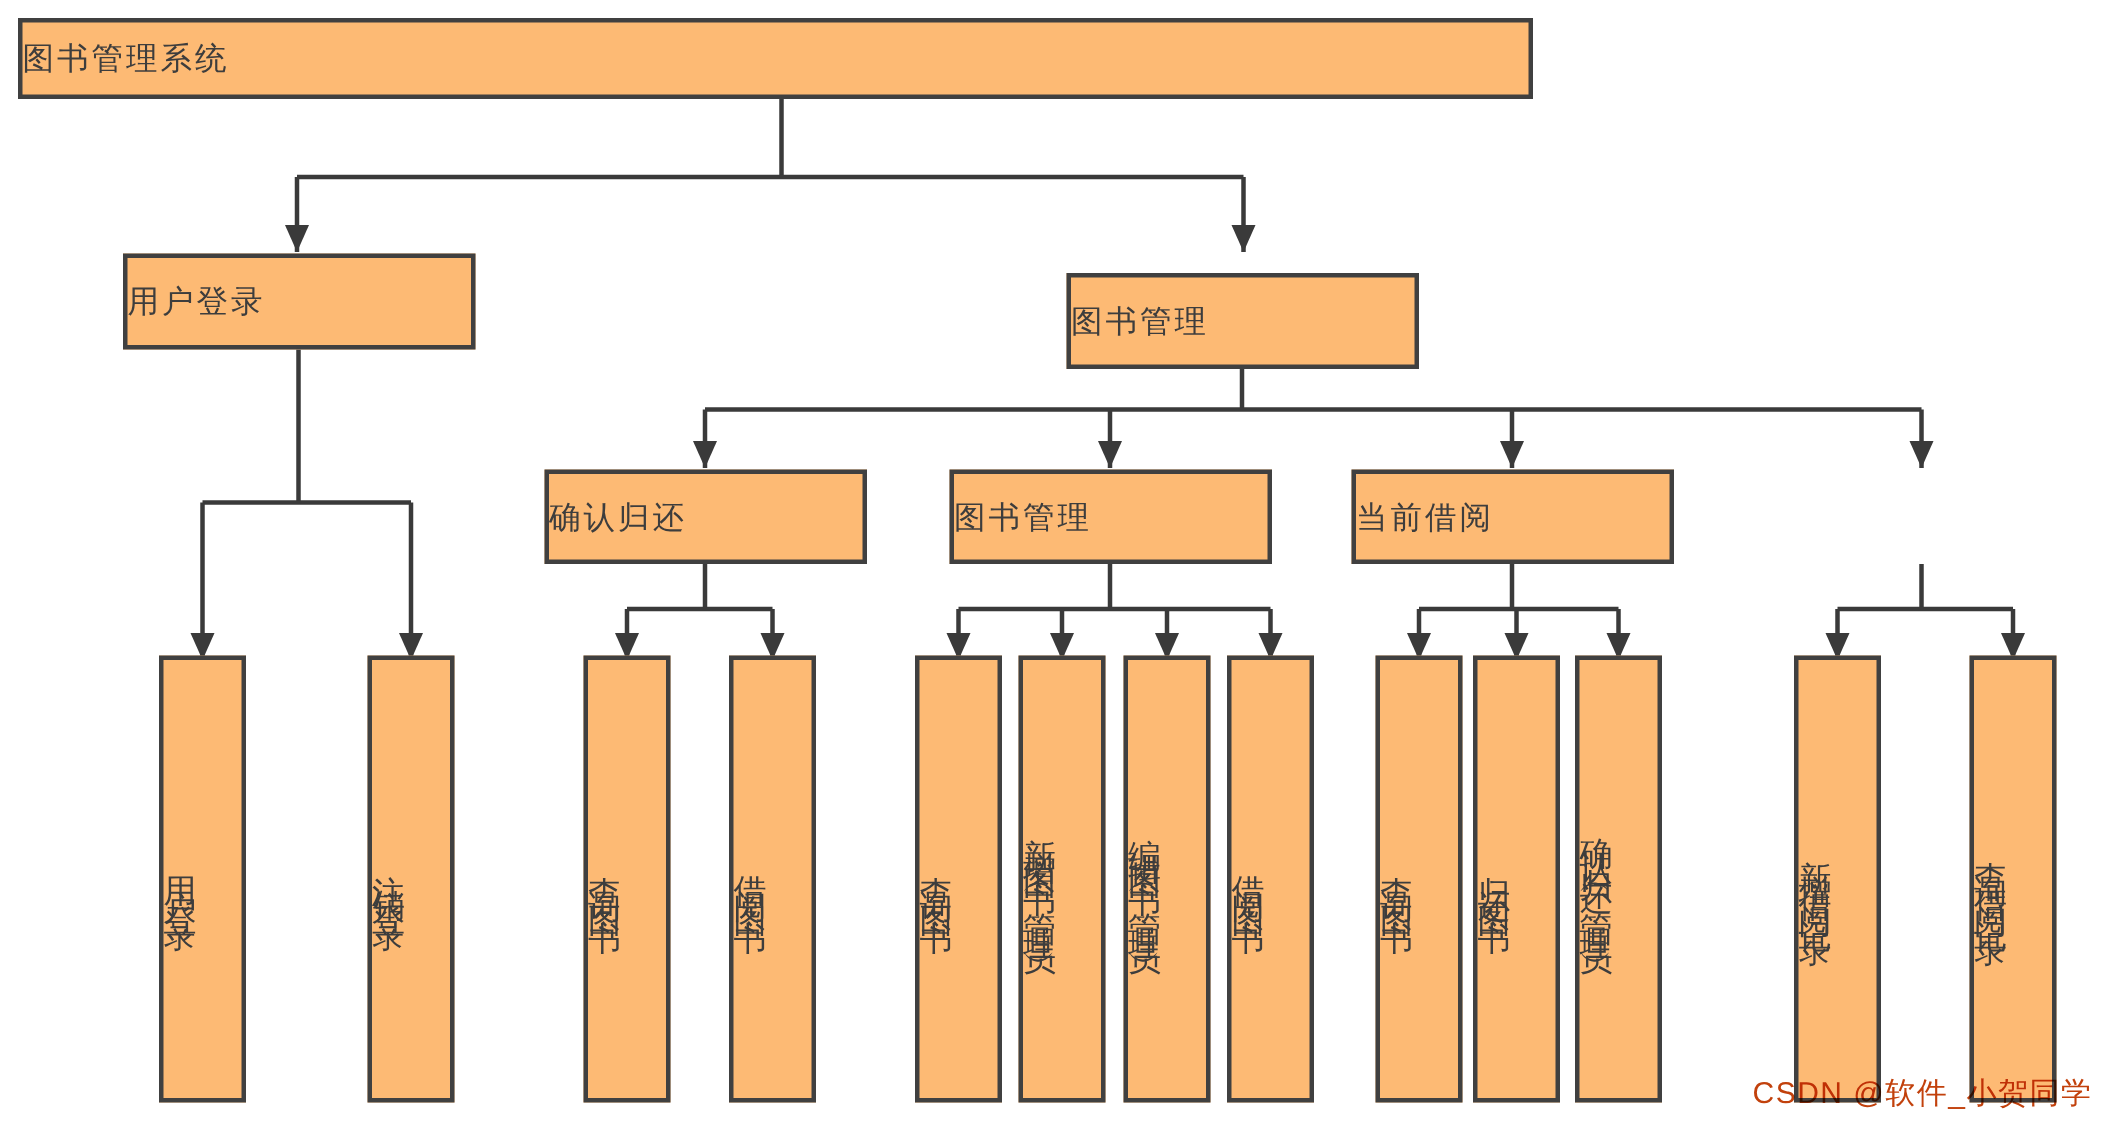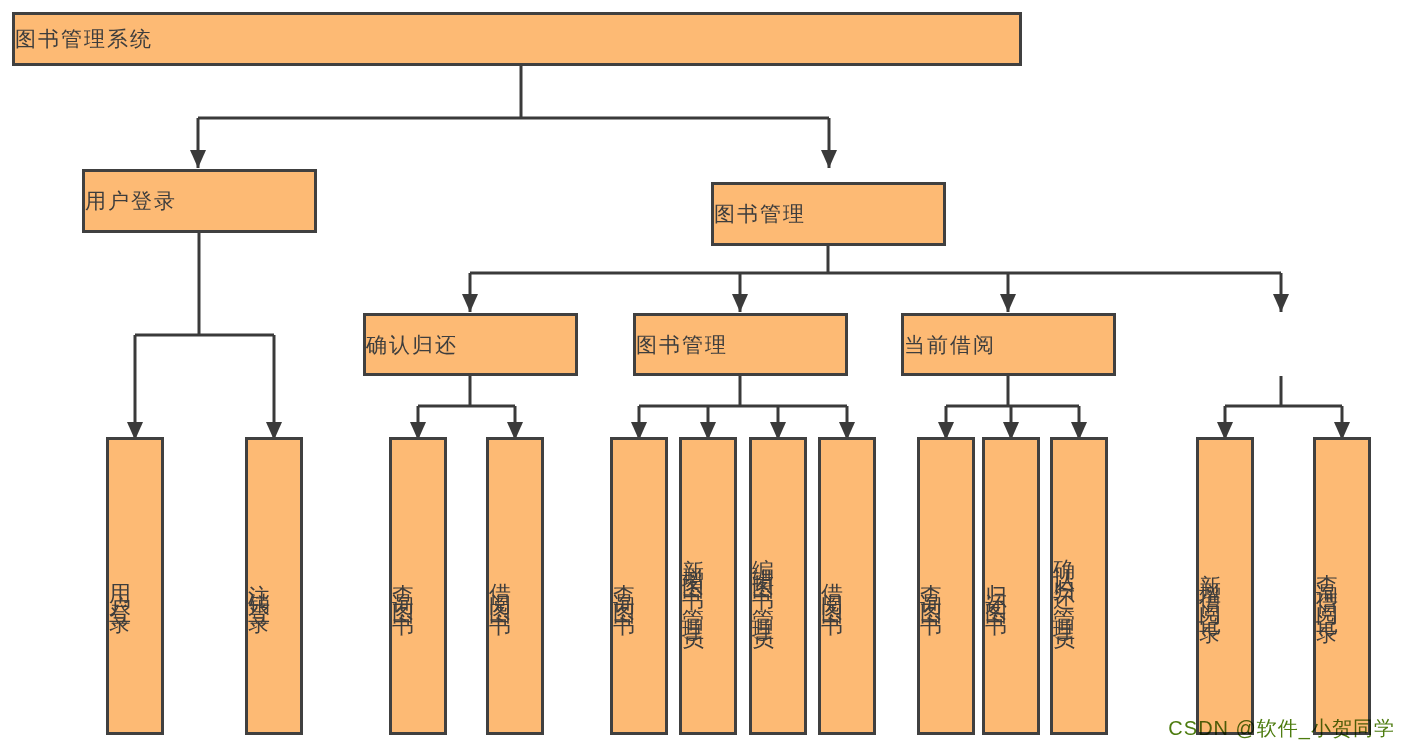--- a/index.html
+++ b/index.html
@@ -33,21 +33,21 @@
     font-size:22px;
     letter-spacing:10px;
     line-height:1;
     white-space:nowrap;
   }
   .watermark{
     position:absolute;
     right:10px;
     bottom:5px;
     z-index:3;
-    color:#4d7c0f;
+    color:#c2410c;
     font-size:20px;
     letter-spacing:1px;
     mix-blend-mode:multiply;
     white-space:nowrap;
   }
 </style>
 </head>
 <body>
 
 <div class="canvas">

